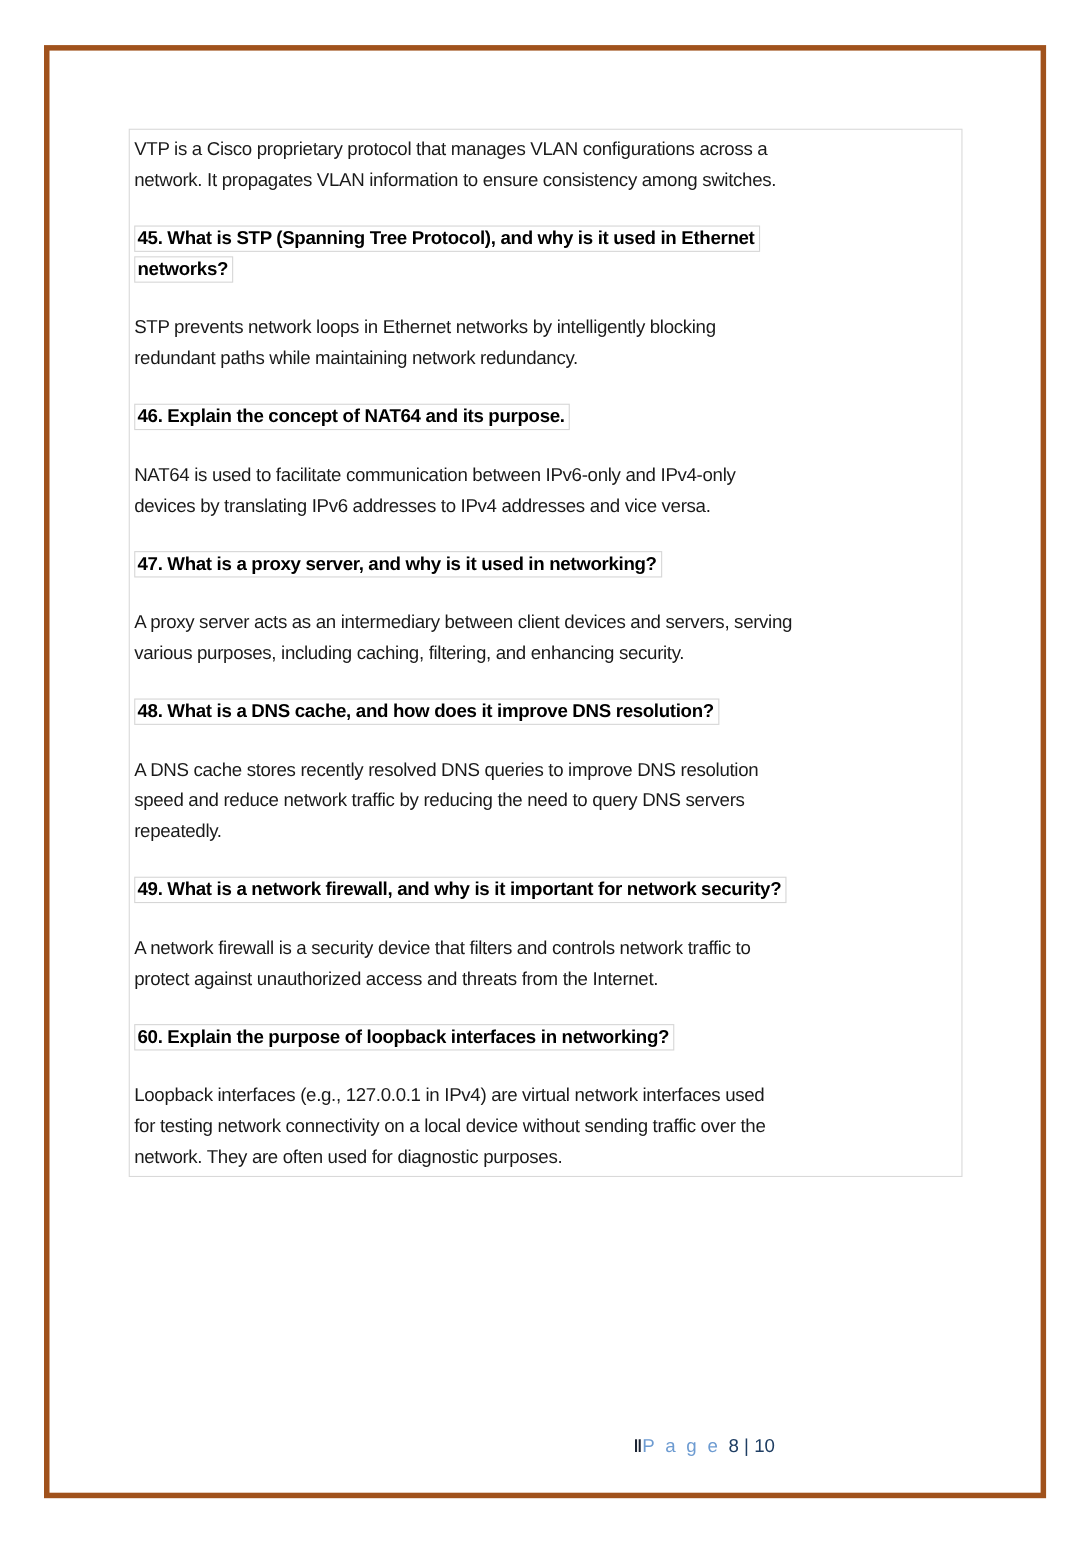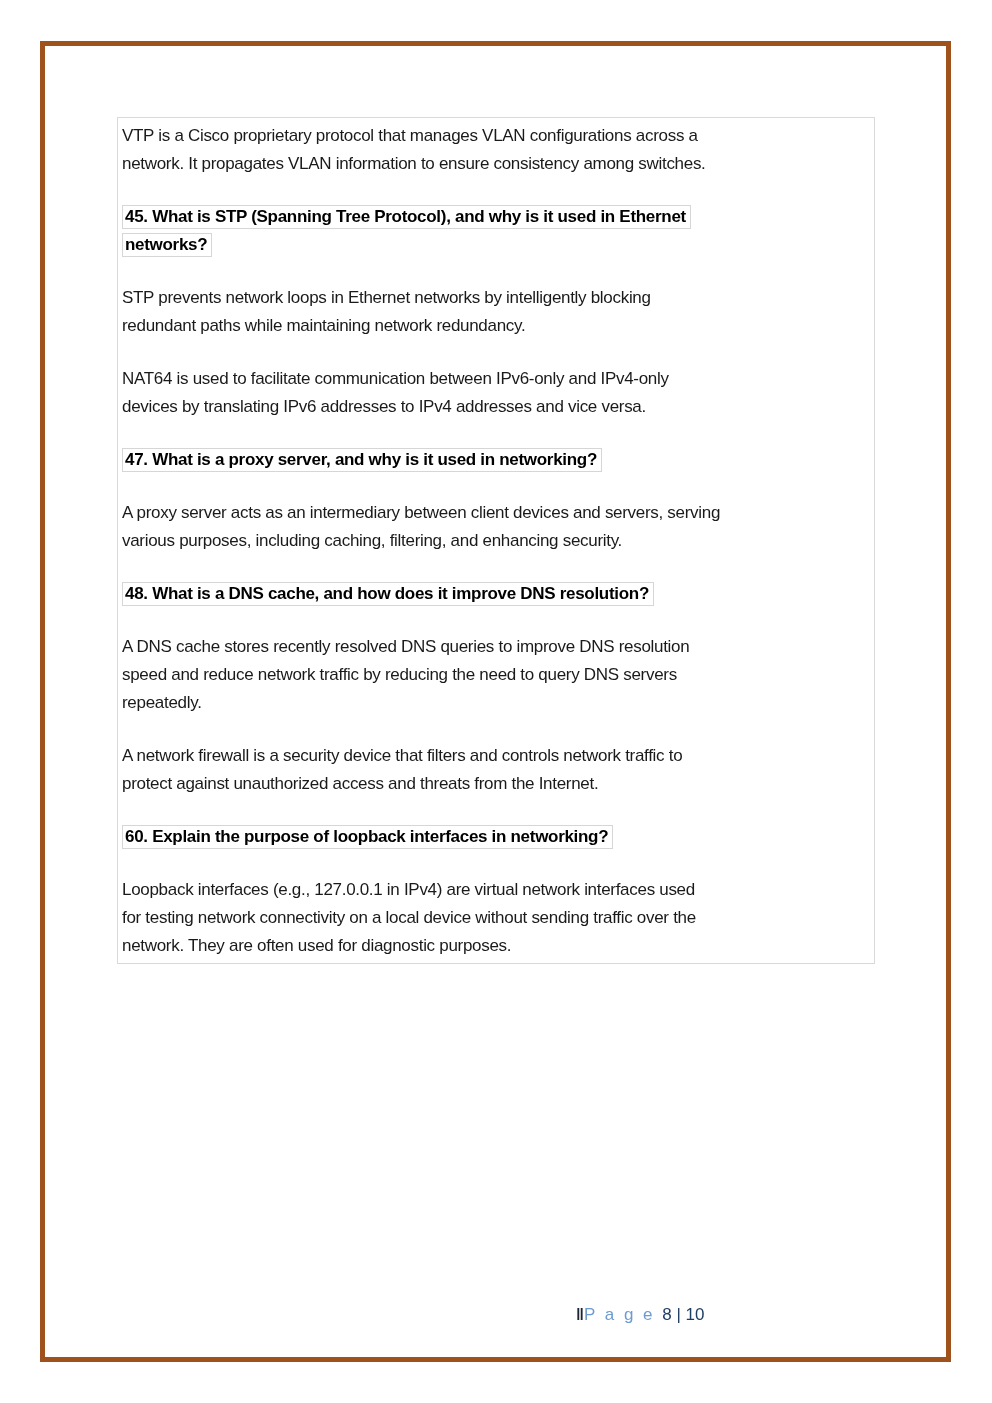--- a/index.html
+++ b/index.html
@@ -90,20 +90,23 @@
     <div class="block question">
       <span>45. What is STP (Spanning Tree Protocol), and why is it used in Ethernet
 networks?</span>
     </div>
 
     <div class="block answer">
       <span>STP prevents network loops in Ethernet networks by intelligently blocking
 redundant paths while maintaining network redundancy.</span>
     </div>
 
+    <div class="block question">
+      <span>46. Explain the concept of NAT64 and its purpose.</span>
+    </div>
 
     <div class="block answer">
       <span>NAT64 is used to facilitate communication between IPv6-only and IPv4-only
 devices by translating IPv6 addresses to IPv4 addresses and vice versa.</span>
     </div>
 
     <div class="block question">
       <span>47. What is a proxy server, and why is it used in networking?</span>
     </div>
 
@@ -115,20 +118,23 @@
     <div class="block question">
       <span>48. What is a DNS cache, and how does it improve DNS resolution?</span>
     </div>
 
     <div class="block answer">
       <span>A DNS cache stores recently resolved DNS queries to improve DNS resolution
 speed and reduce network traffic by reducing the need to query DNS servers
 repeatedly.</span>
     </div>
 
+    <div class="block question">
+      <span>49. What is a network firewall, and why is it important for network security?</span>
+    </div>
 
     <div class="block answer">
       <span>A network firewall is a security device that filters and controls network traffic to
 protect against unauthorized access and threats from the Internet.</span>
     </div>
 
     <div class="block question">
       <span>60. Explain the purpose of loopback interfaces in networking?</span>
     </div>
 

